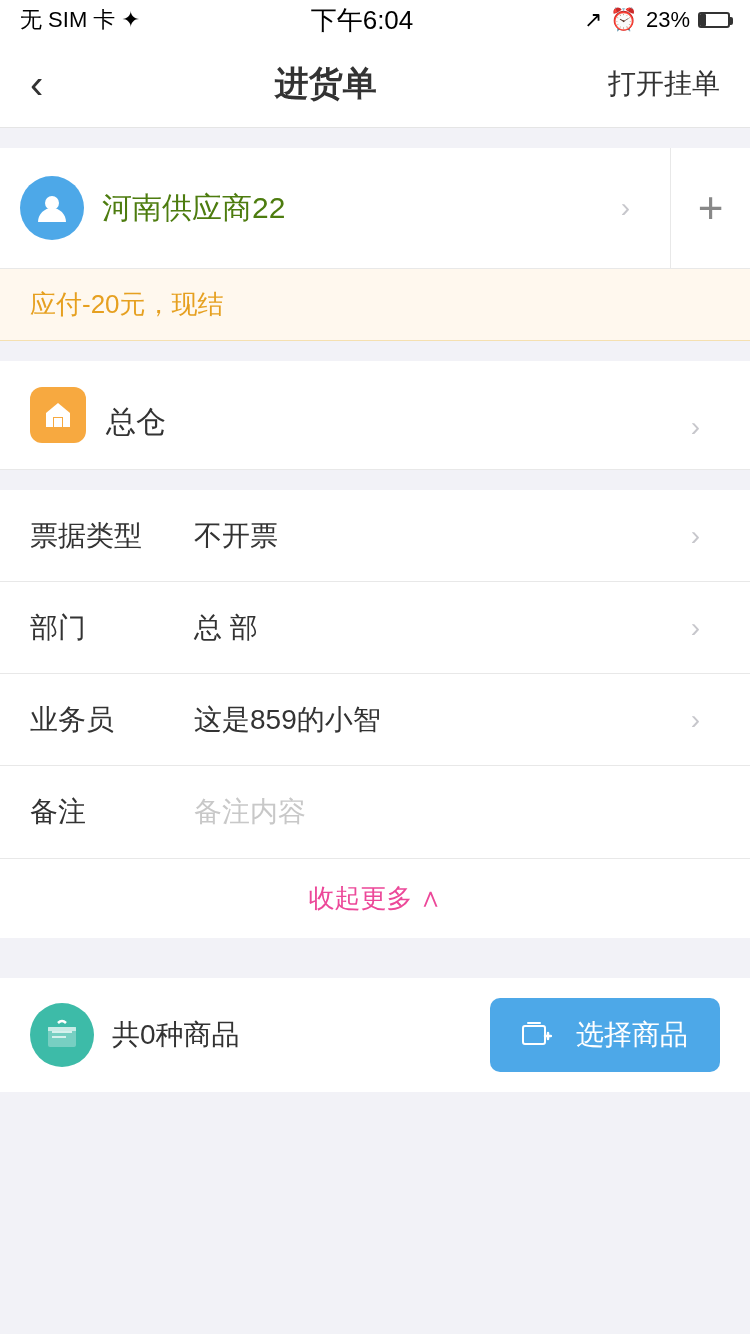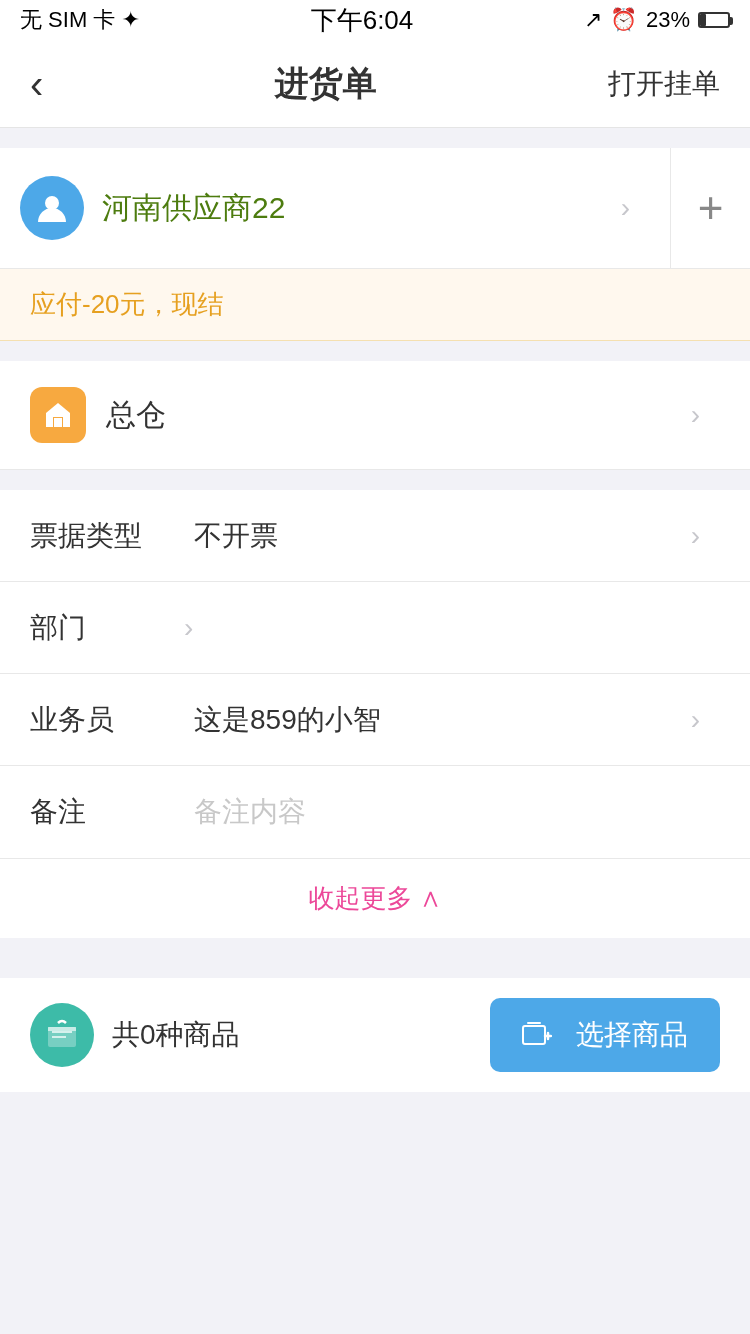--- a/index.html
+++ b/index.html
@@ -120,21 +120,21 @@
       border-bottom: 1px solid #f5e0b0;
     }
 
     
     .warehouse-section {
       background: #fff;
       margin-top: 20px;
     }
     .row-item {
       display: flex;
-      align-items: center;
+      align-items: flex-end;
       padding: 26px 30px;
       background: #fff;
       border-bottom: 1px solid #e8e8e8;
       min-height: 88px;
     }
     .row-icon-wrap {
       width: 56px;
       height: 56px;
       border-radius: 12px;
       background: #f7a940;
@@ -306,20 +306,21 @@
 <div class="form-section">
 
   <div class="form-row">
     <span class="form-key">票据类型</span>
     <span class="form-value">不开票</span>
     <span class="chevron">›</span>
   </div>
 
   <div class="form-row">
     <span class="form-key">部门</span>
+    <span class="form-value">总 部</span>
     <span class="chevron">›</span>
   </div>
 
   <div class="form-row">
     <span class="form-key">业务员</span>
     <span class="form-value">这是859的小智</span>
     <span class="chevron">›</span>
   </div>
 
   <div class="form-row">

